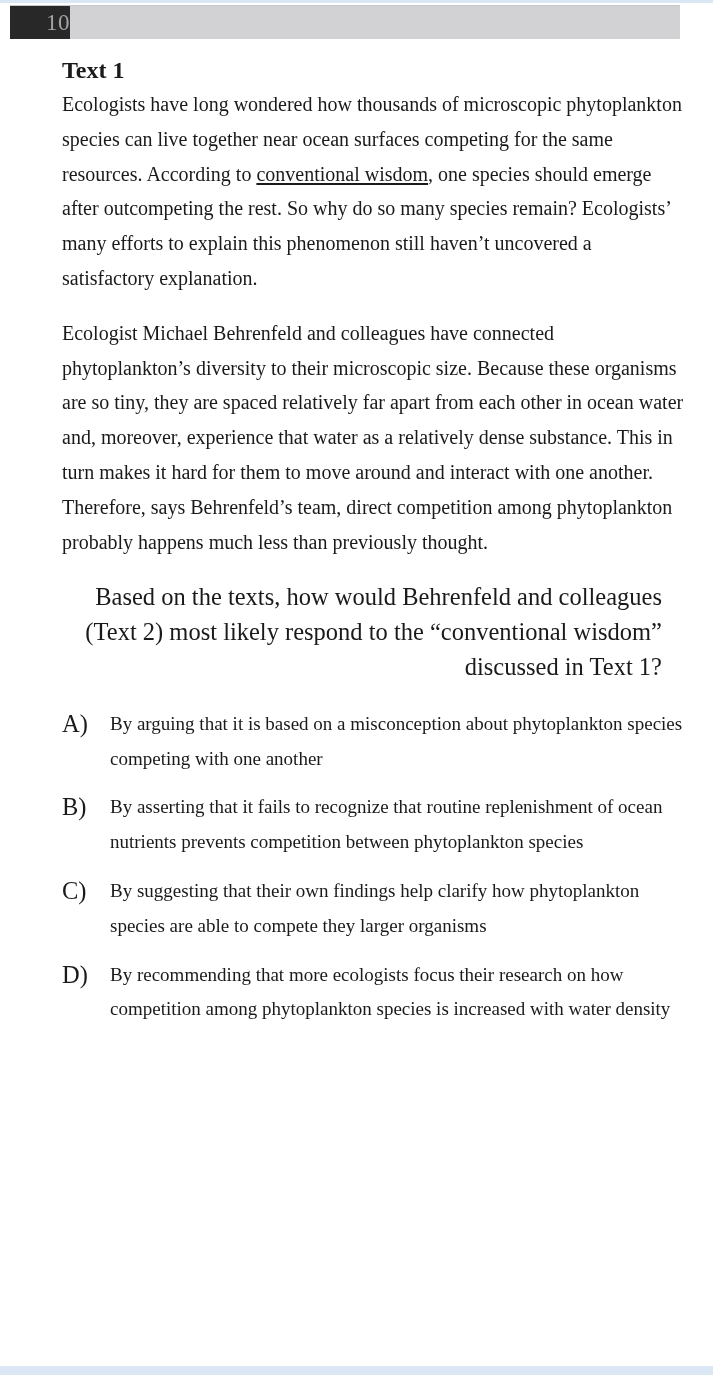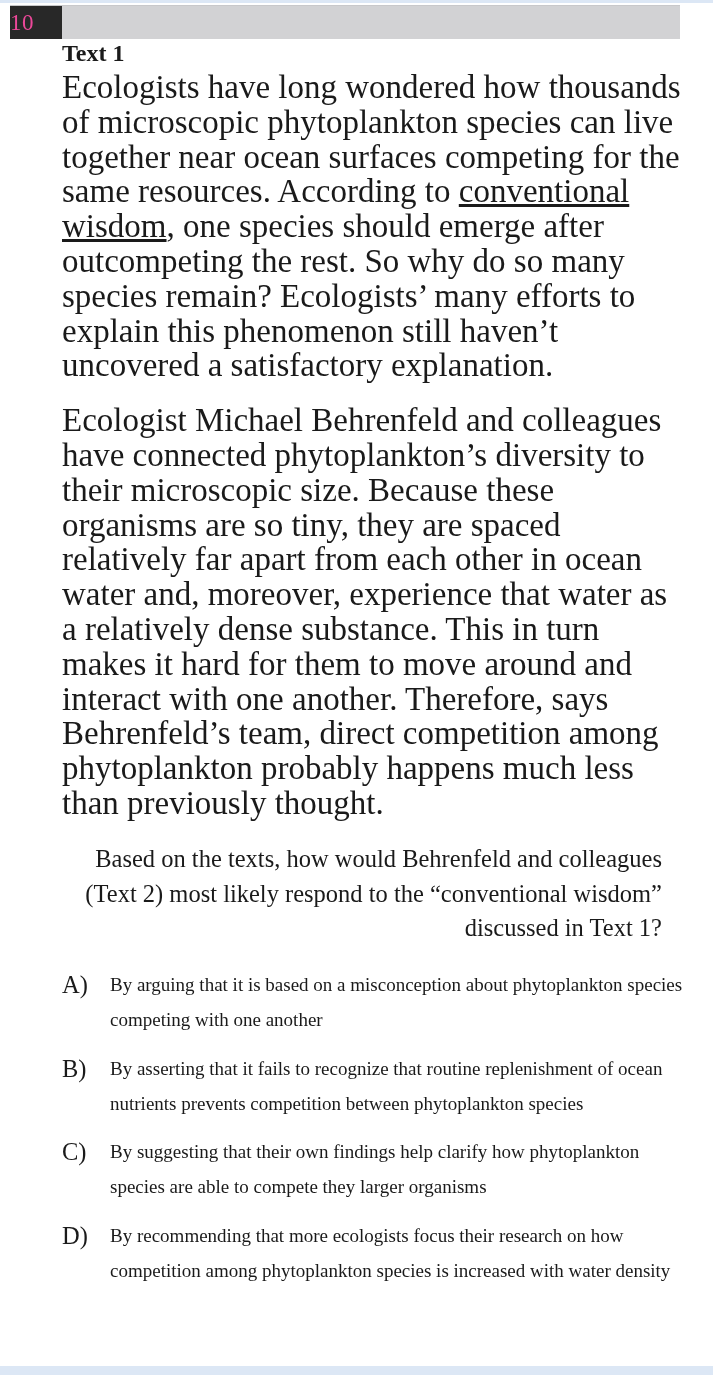--- a/index.html
+++ b/index.html
@@ -41,48 +41,48 @@
     top: 5px;
     width: 670px;
     height: 33px;
     background: #d2d2d4;
     border-top: 1px solid #c8c8ca;
   }
   .qnum-badge {
     position: absolute;
     left: 0;
     top: 0;
-    width: 52px;
+    width: 60px;
     height: 33px;
     background: #282828;
-    color: #ec4899;
+    color: #a3a3a3;
     font-family: "Liberation Serif", "DejaVu Serif", serif;
     font-size: 23px;
     line-height: 33px;
-    text-align: left;
+    text-align: right;
     letter-spacing: 0.5px;
   }
 
   
   .content {
     position: absolute;
     left: 62px;
-    top: 38px;
+    top: 55px;
     width: 622px;
   }
 
   .passage-label {
     font-weight: bold;
     font-size: 24px;
     line-height: 31px;
     margin: 0 0 1px 0;
   }
 
   .passage-body {
-    font-size: 33px;
+    font-size: 20px;
     line-height: 34.8px;
     margin: 0;
     text-align: left;
   }
 
   .passage-block { margin-bottom: 20px; }
   .passage-block.second { margin-bottom: 21px; }
 
   .underlined { text-decoration: underline; text-underline-offset: 2px; }
 

